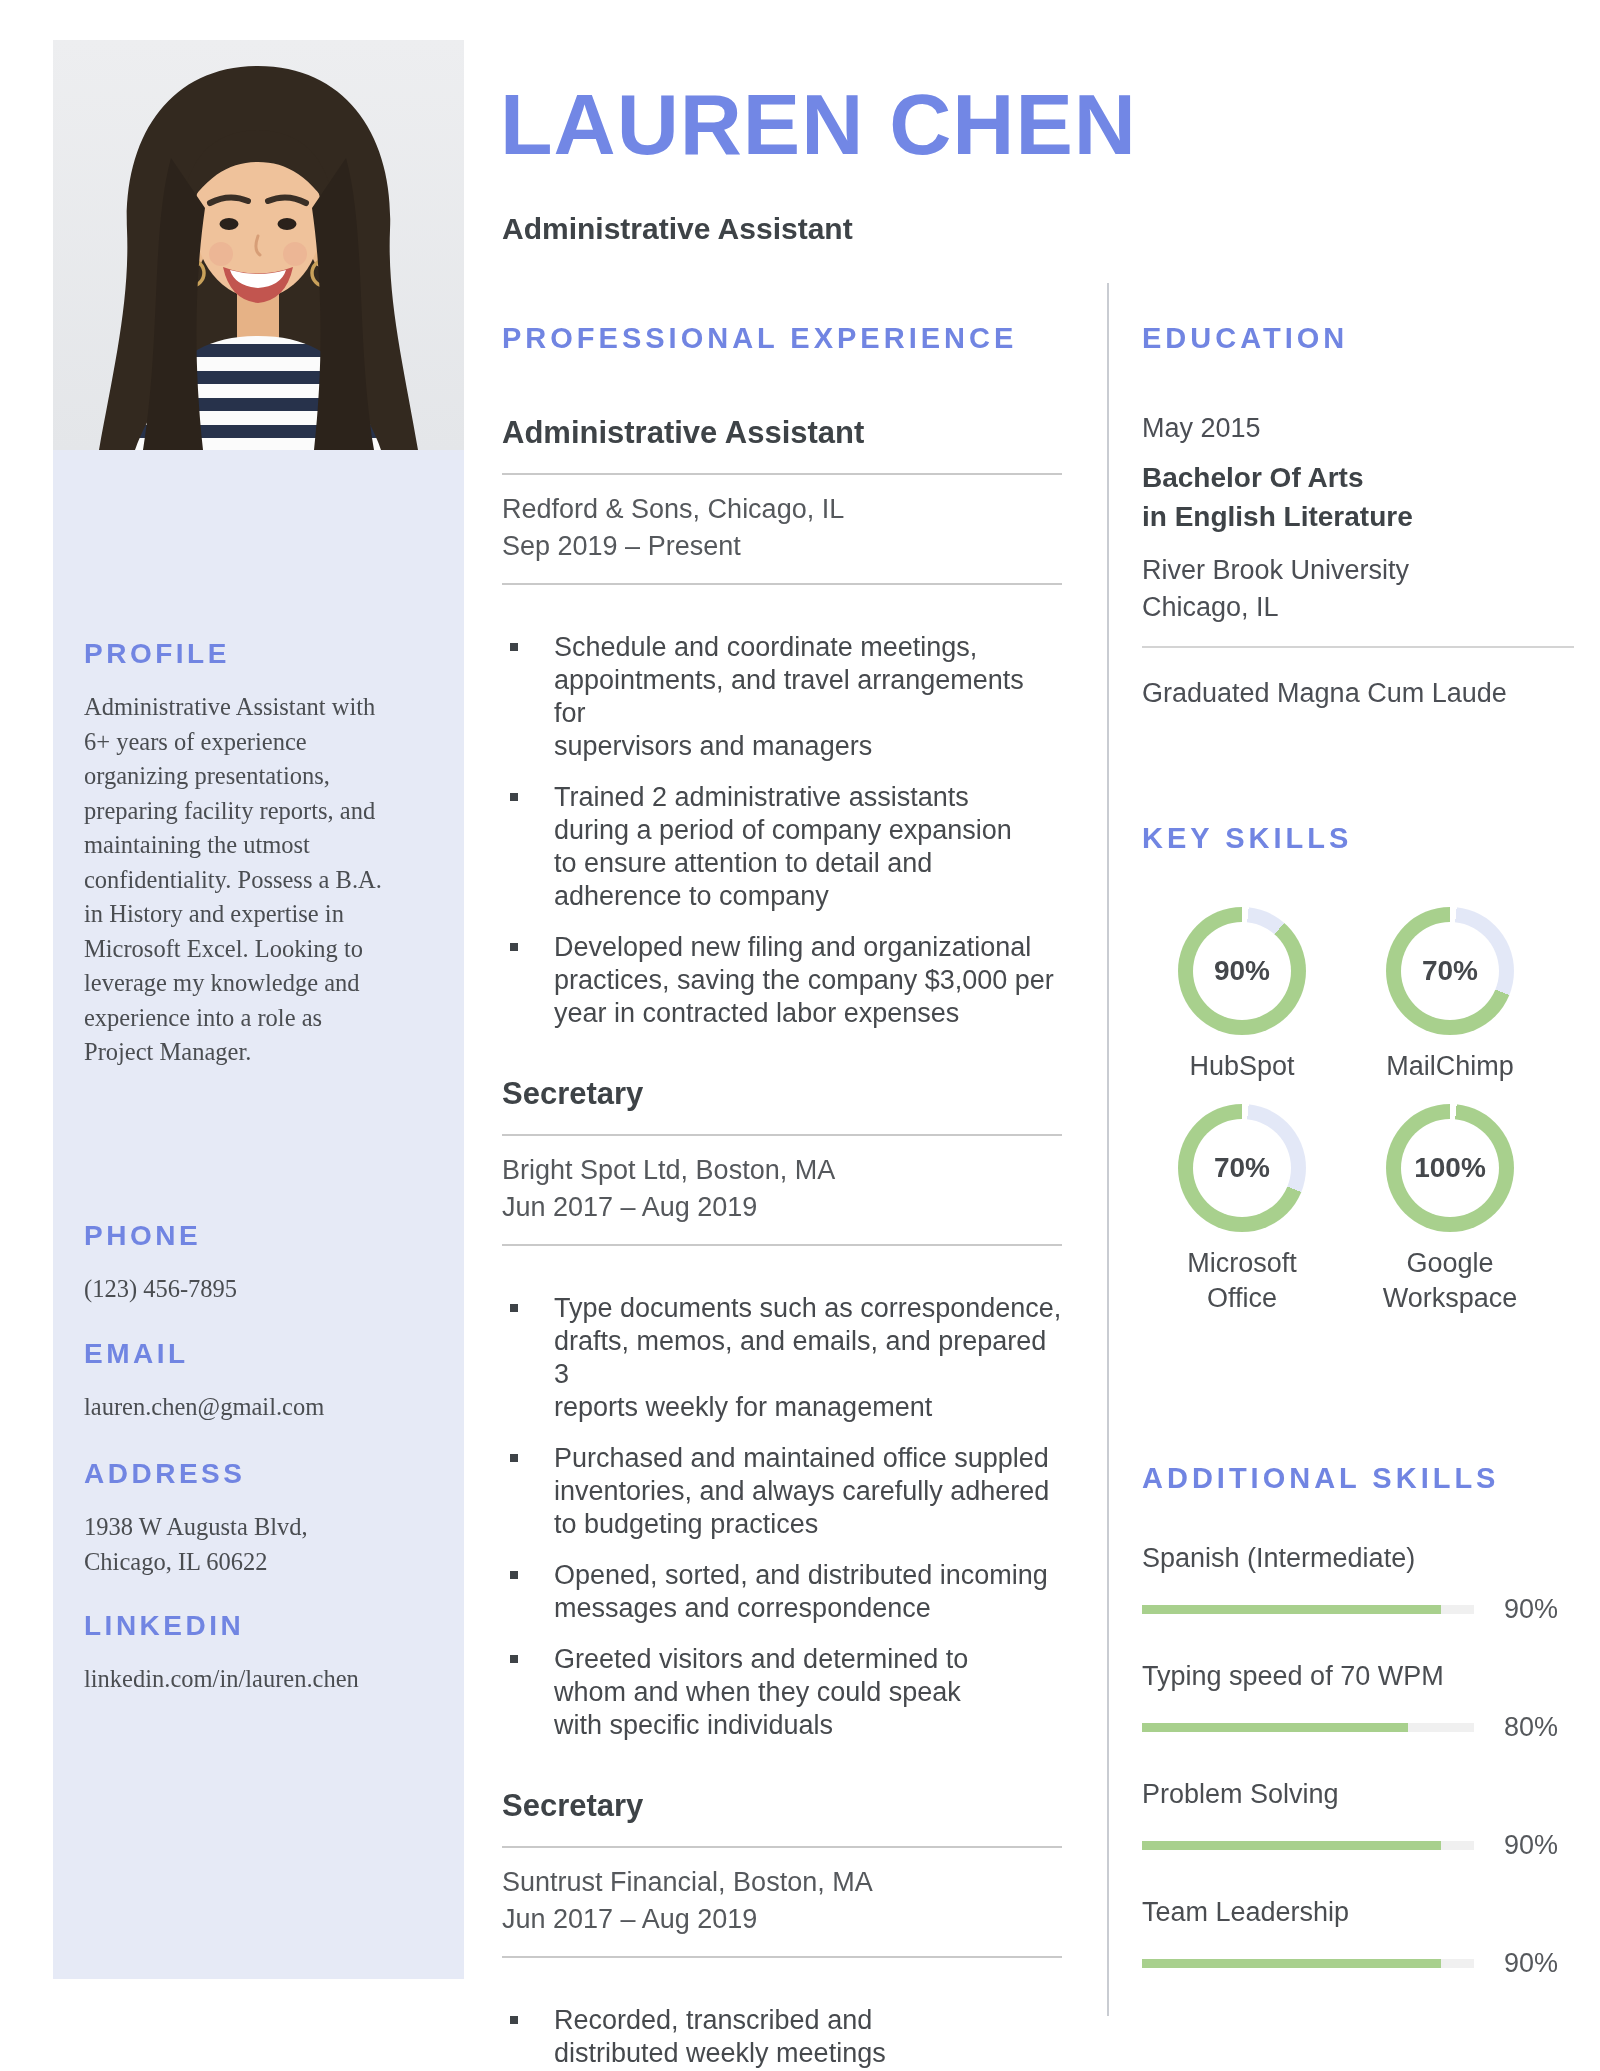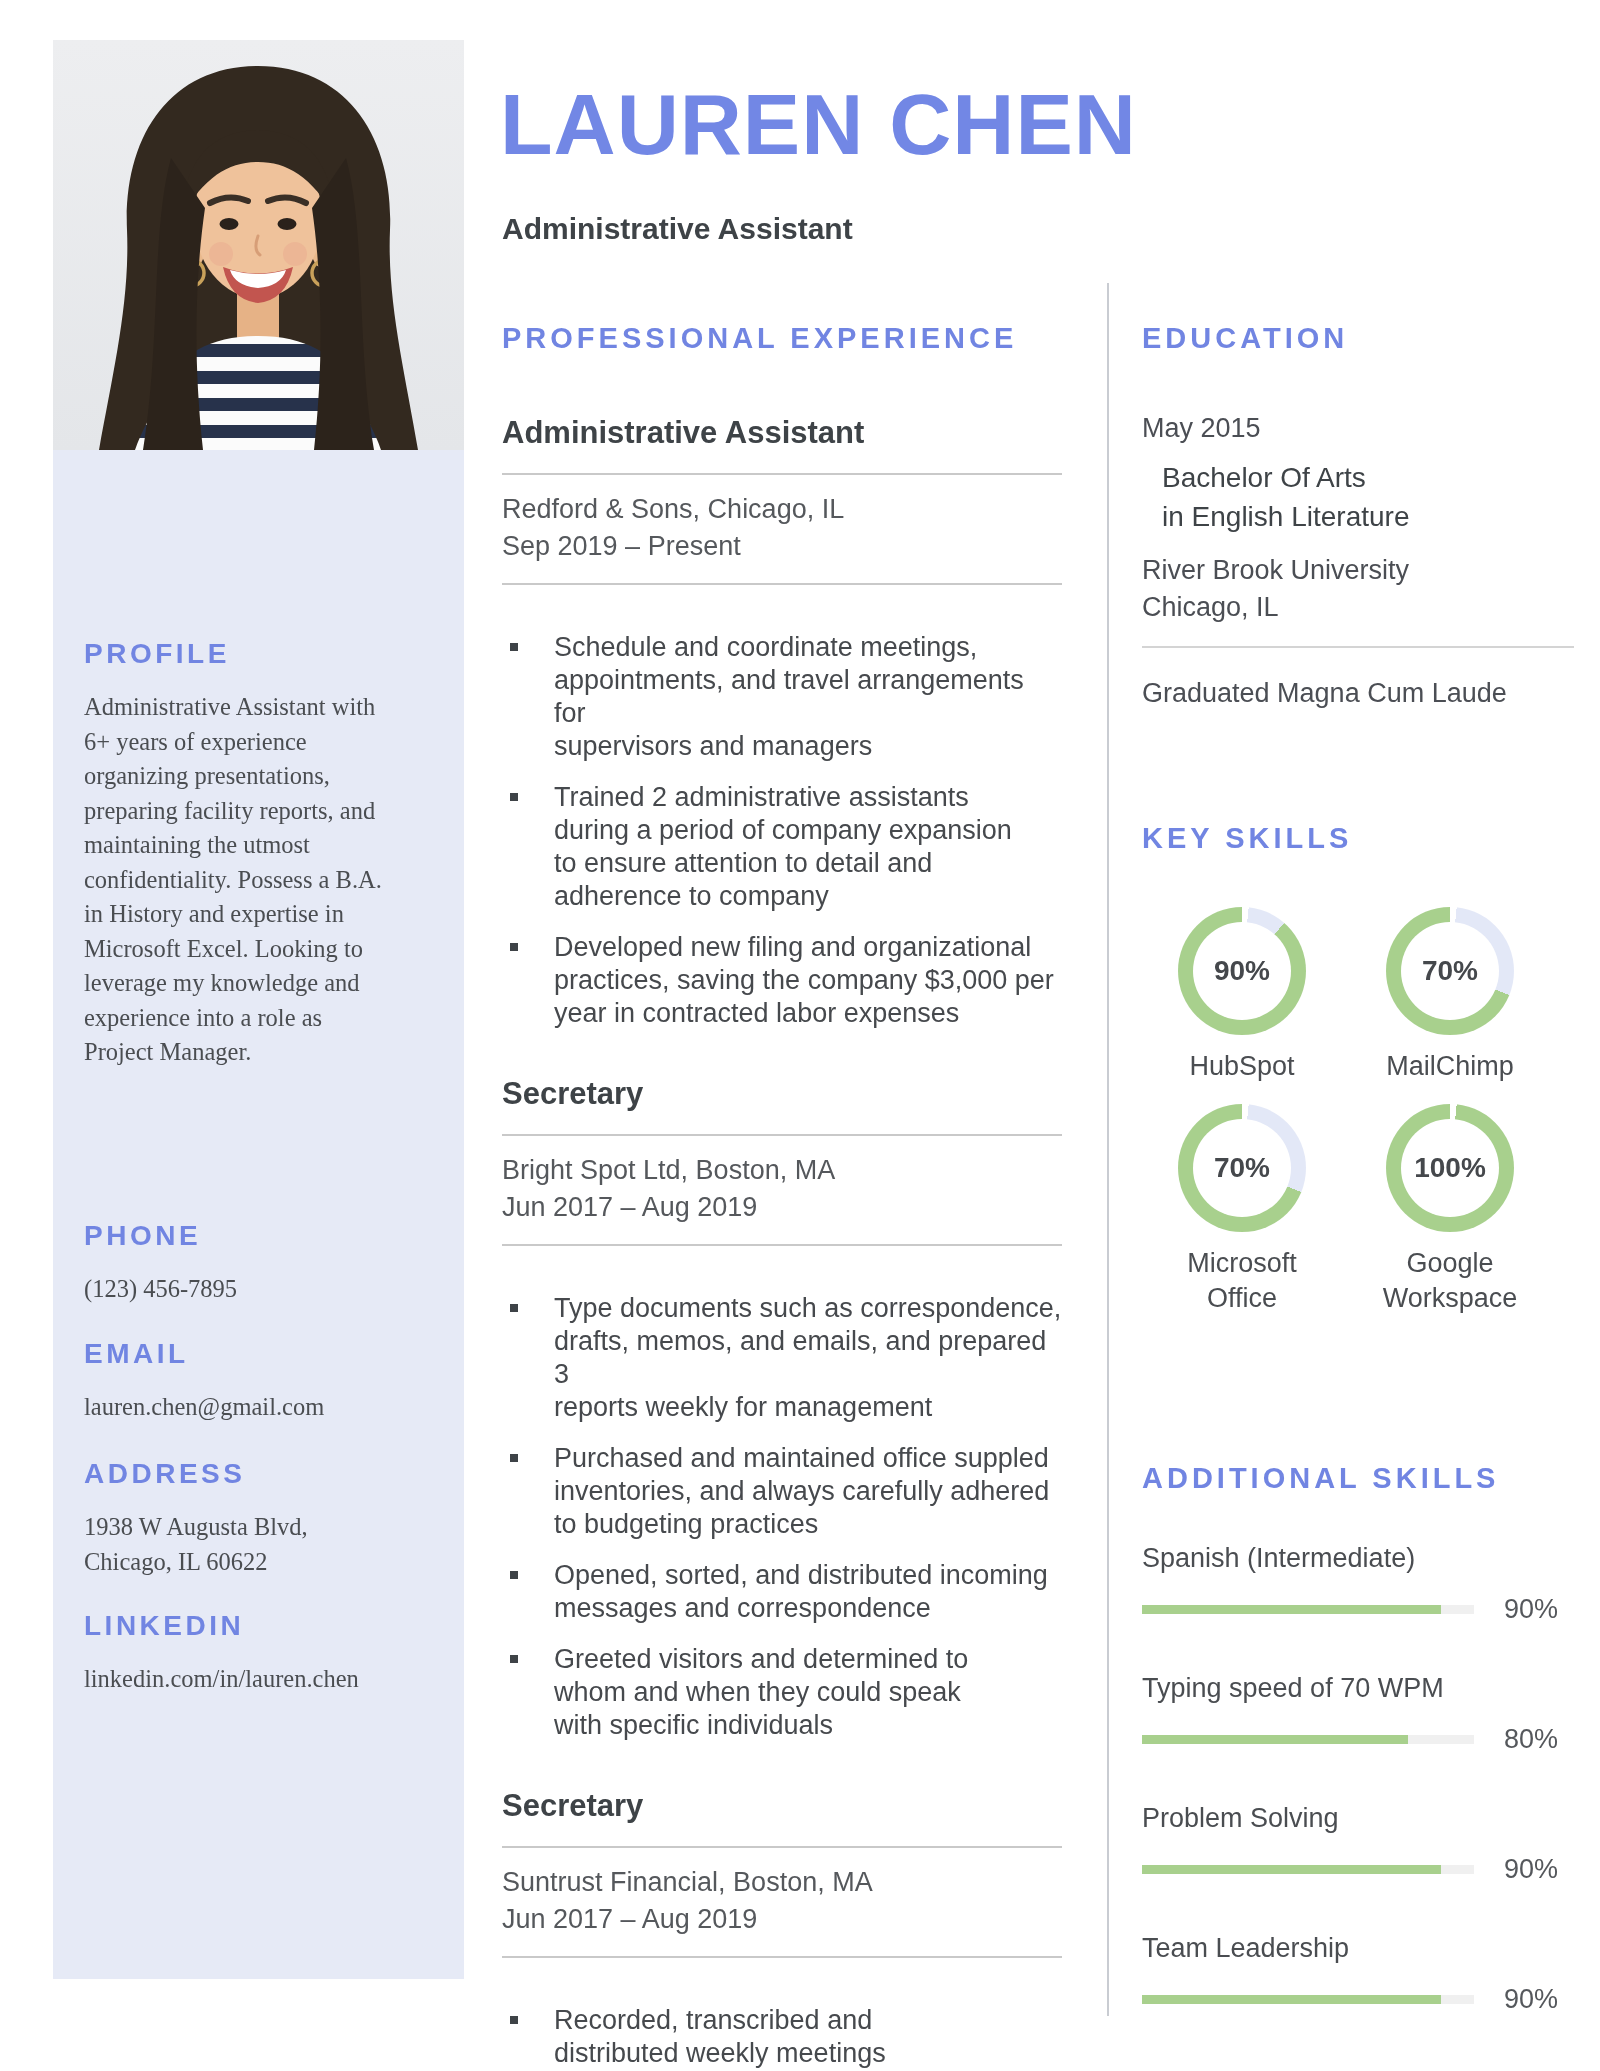--- a/index.html
+++ b/index.html
@@ -45,37 +45,37 @@
                         background:#3E4347;}
 
   
   .vdivider{position:absolute;left:1107px;top:283px;width:2px;height:1733px;background:#C9CCD2;}
 
   
   .right-col{position:absolute;left:1142px;top:322px;width:432px;}
   .edu{position:absolute;top:0;left:0;width:432px;}
   .edu h2{margin-bottom:58px;}
   .edu-date{font-size:27px;color:#4B4E54;}
-  .edu-degree{margin-top:14px;font-size:28px;font-weight:normal;line-height:39px;color:#3E4347;margin-left:20px;}
+  .edu-degree{margin-top:14px;font-size:28px;font-weight:bold;line-height:39px;color:#3E4347;}
   .edu-school{margin-top:16px;font-size:27px;line-height:37px;color:#4B4E54;}
   .edu-rule{margin:20px 0 0 0;border:none;border-top:2px solid #D4D4D4;}
   .edu-honors{margin-top:30px;font-size:27px;color:#4B4E54;}
 
   .skills{position:absolute;top:500px;left:0;width:432px;}
   .donut-grid{margin-top:52px;display:grid;grid-template-columns:200px 200px;column-gap:8px;
               row-gap:20px;justify-items:center;}
   .donut-cell{text-align:center;}
   .donut{position:relative;width:128px;height:128px;border-radius:50%;margin:0 auto;
          display:flex;align-items:center;justify-content:center;}
   .donut::before{content:"";position:absolute;inset:15px;background:#fff;border-radius:50%;}
   .donut-pct{position:relative;z-index:1;font-size:28px;font-weight:bold;color:#45484C;}
   .donut-label{margin-top:14px;font-size:27px;line-height:35px;color:#4A4D51;white-space:pre-line;}
 
   .addskills{position:absolute;top:1140px;left:0;width:432px;}
-  .skill-label{margin-top:48px;font-size:27px;color:#4A4D51;}
+  .skill-label{margin-top:36px;font-size:27px;color:#4A4D51;}
   .skill-label:first-of-type{margin-top:48px;}
   .bar-row{display:flex;align-items:center;margin-top:20px;}
   .bar-track{width:332px;height:9px;background:#F0F0F0;}
   .bar-fill{height:9px;}
   .bar-pct{margin-left:30px;font-size:27px;color:#55585C;}
 </style>
 </head>
 <body>
 
 <div class="page">

